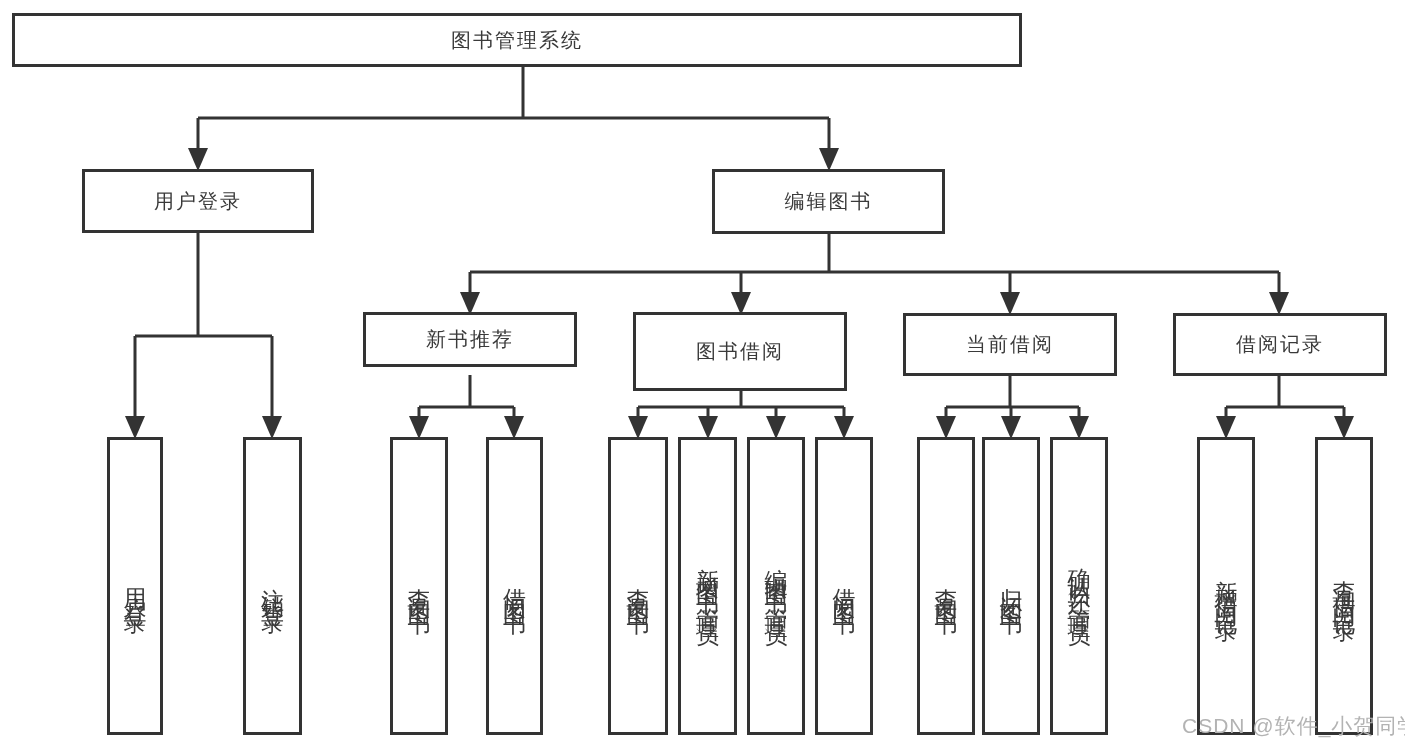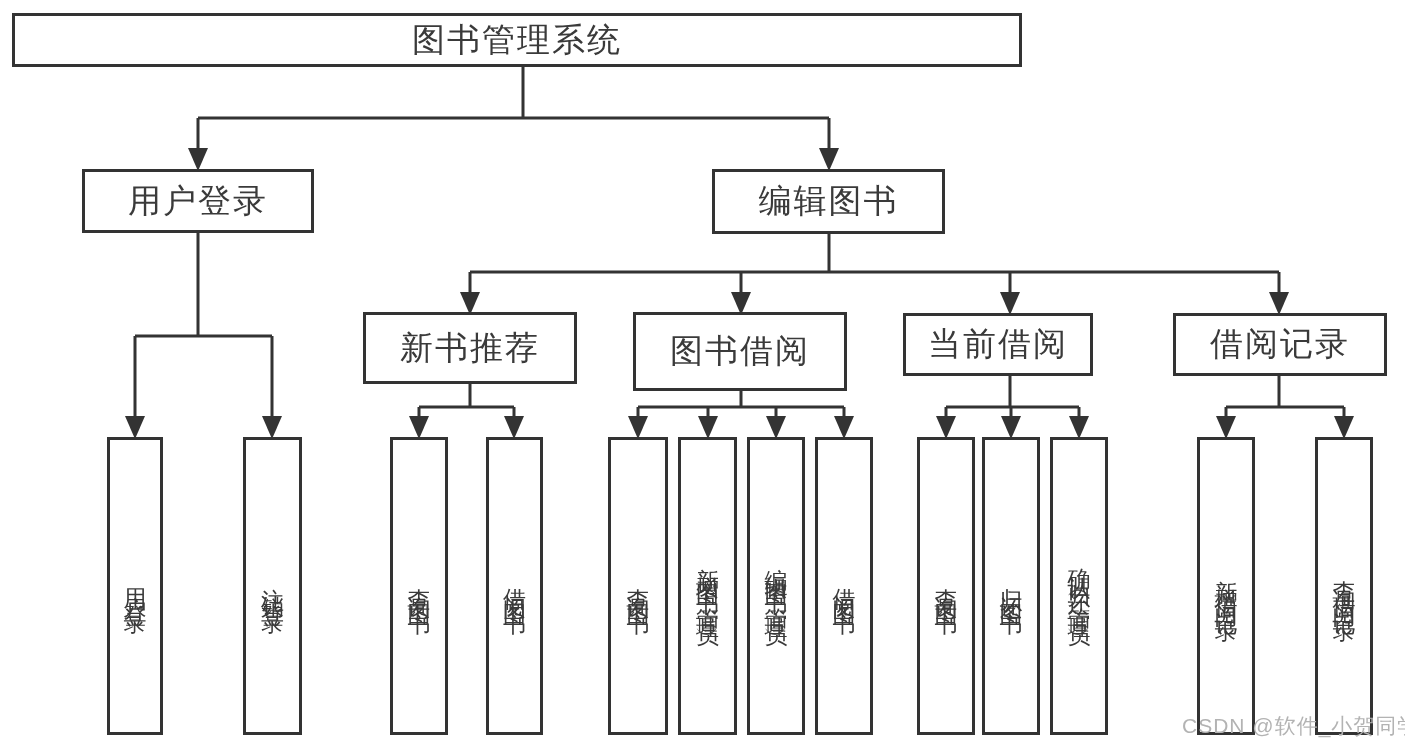--- a/index.html
+++ b/index.html
@@ -20,21 +20,21 @@
   #wires path.l{fill:none;stroke:var(--line);stroke-width:3;}
   #wires path.a{fill:var(--line);stroke:none;}
   .node{
     position:absolute;z-index:2;
     box-sizing:border-box;
     border:3px solid var(--line);
     background:var(--bg);
     display:flex;align-items:center;justify-content:center;
     color:var(--text);
   }
-  .h-node{font-size:33px;letter-spacing:2px;white-space:nowrap;}
+  .h-node{font-size:20px;letter-spacing:2px;white-space:nowrap;}
   .v-node{
     writing-mode:vertical-rl;
     text-orientation:mixed;
     font-size:23px;
     letter-spacing:8px;
     line-height:1;
   }
   .watermark{
     position:absolute;z-index:3;
     left:1182px;top:712px;
@@ -82,23 +82,23 @@
     <path class="l" d="M1279 376 V407 M1226 407 H1344 M1226 407 V417 M1344 407 V417"></path>
     <path class="a" d="M1216 416 L1236 416 L1226 439 Z"></path>
     <path class="a" d="M1334 416 L1354 416 L1344 439 Z"></path>
   </svg>
 
   <div class="node h-node" style="left:12px;top:13px;width:1010px;height:54px;">图书管理系统</div>
 
   <div class="node h-node" style="left:82px;top:169px;width:232px;height:64px;">用户登录</div>
   <div class="node h-node" style="left:712px;top:169px;width:233px;height:65px;">编辑图书</div>
 
-  <div class="node h-node" style="left:363px;top:312px;width:214px;height:72px;">新书推荐</div>
+  <div class="node h-node" style="left:363px;top:312px;width:214px;height:55px;">新书推荐</div>
   <div class="node h-node" style="left:633px;top:312px;width:214px;height:79px;text-align:center;">图书借阅</div>
-  <div class="node h-node" style="left:903px;top:313px;width:190px;height:63px;">当前借阅</div>
+  <div class="node h-node" style="left:903px;top:313px;width:214px;height:63px;">当前借阅</div>
   <div class="node h-node" style="left:1173px;top:313px;width:214px;height:63px;">借阅记录</div>
 
   <div class="node v-node" style="left:107px;top:437px;width:56px;height:298px;">用户登录</div>
   <div class="node v-node" style="left:243px;top:437px;width:59px;height:298px;">注销登录</div>
 
   <div class="node v-node" style="left:390px;top:437px;width:58px;height:298px;">查询图书</div>
   <div class="node v-node" style="left:486px;top:437px;width:57px;height:298px;">借阅图书</div>
 
   <div class="node v-node" style="left:608px;top:437px;width:60px;height:298px;">查询图书</div>
   <div class="node v-node" style="left:678px;top:437px;width:59px;height:298px;">新增图书（管理员）</div>

